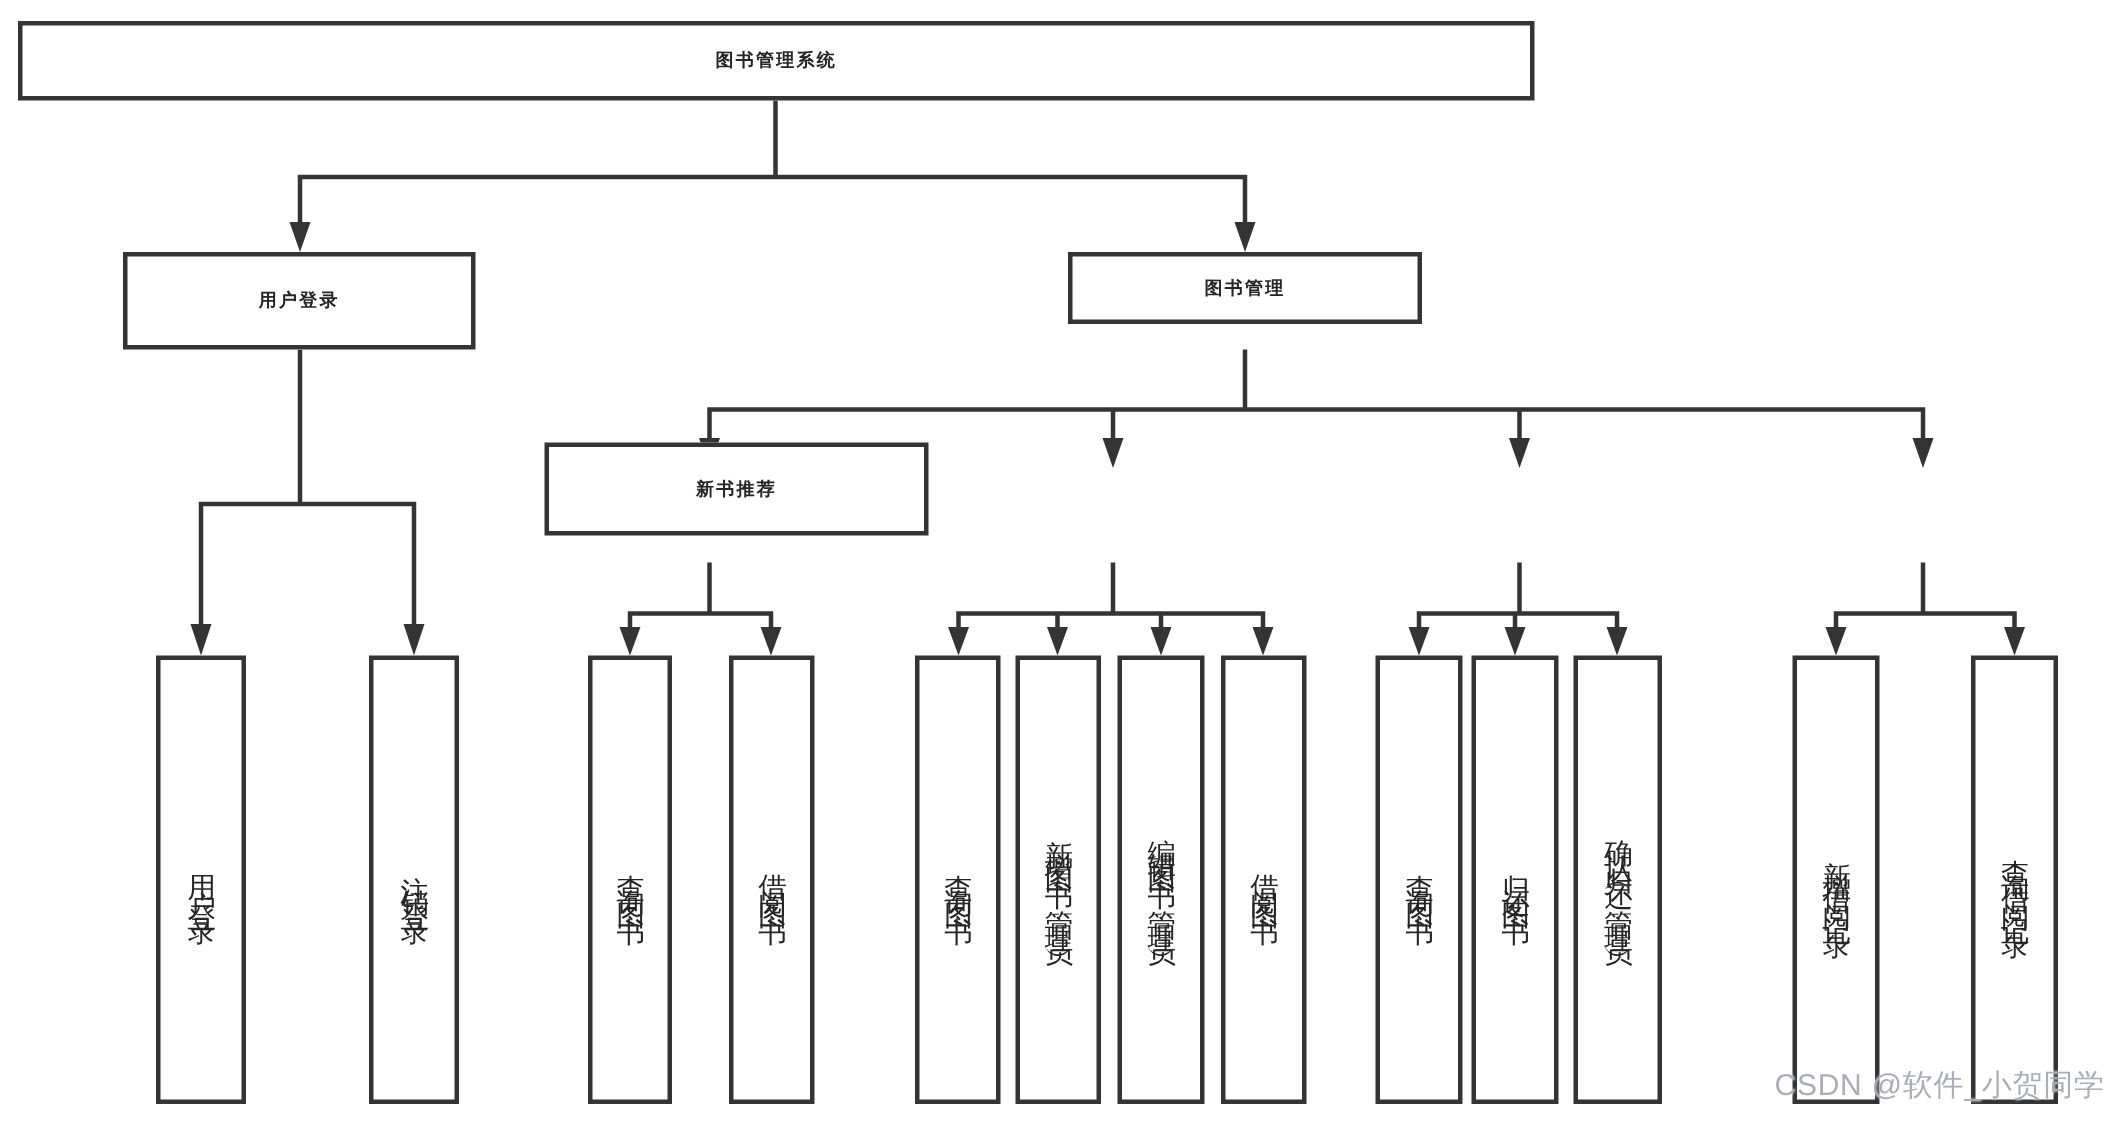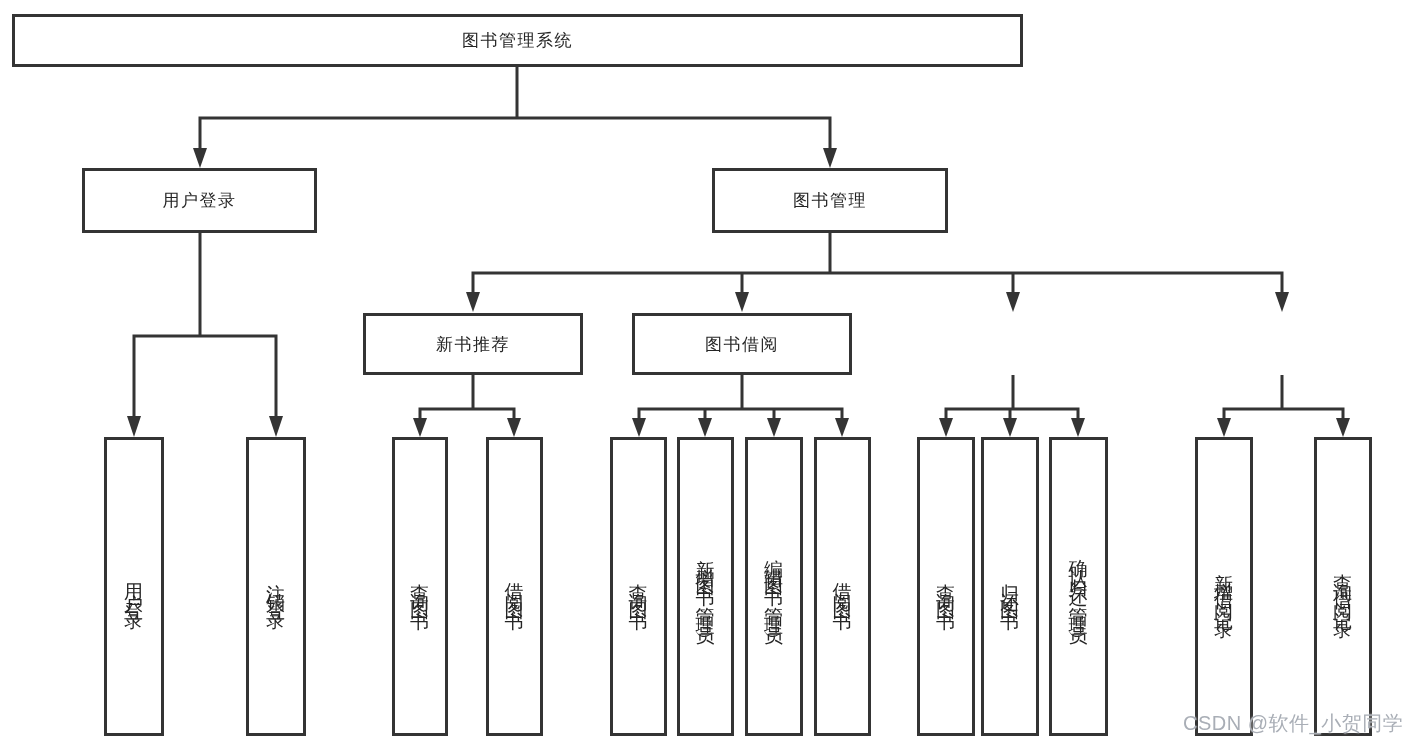--- a/index.html
+++ b/index.html
@@ -29,23 +29,24 @@
   }
   .node{
     position:absolute;
     box-sizing:border-box;
     border:3px solid var(--line);
     background:var(--background);
     display:flex;align-items:center;justify-content:center;
     text-align:center;
   }
   .hbox span{
-    font-size:17px;
+    font-size:12px;
     letter-spacing:1.5px;
     white-space:nowrap;
+    font-weight:bold;
   }
   .vbox .vtext{
     writing-mode:vertical-rl;
     text-orientation:mixed;
     font-size:19px;
     letter-spacing:0.5em;
     line-height:1;
     white-space:nowrap;
   }
   .watermark{
@@ -114,29 +115,26 @@
     </g>
   </svg>
 
   <div class="node hbox" style="left:12px;top:14px;width:1011px;height:53px">
     <span>图书管理系统</span>
   </div>
 
   <div class="node hbox" style="left:82px;top:168px;width:235px;height:65px">
     <span>用户登录</span>
   </div>
-  <div class="node hbox" style="left:712px;top:168px;width:236px;height:65px">
+  <div class="node hbox" style="left:712px;top:168px;width:236px;height:48px">
     <span>图书管理</span>
   </div>
 
-  <div class="node hbox" style="left:363px;top:313px;width:220px;height:62px">
+  <div class="node hbox" style="left:363px;top:295px;width:256px;height:62px">
     <span>新书推荐</span>
-  </div>
-  <div class="node hbox" style="left:632px;top:313px;width:220px;height:62px">
-    <span>图书借阅</span>
   </div>
 
   <div class="node vbox" style="left:104px;top:437px;width:60px;height:299px">
     <span class="vtext">用户登录</span>
   </div>
   <div class="node vbox" style="left:246px;top:437px;width:60px;height:299px">
     <span class="vtext">注销登录</span>
   </div>
 
   <div class="node vbox" style="left:392px;top:437px;width:56px;height:299px">

